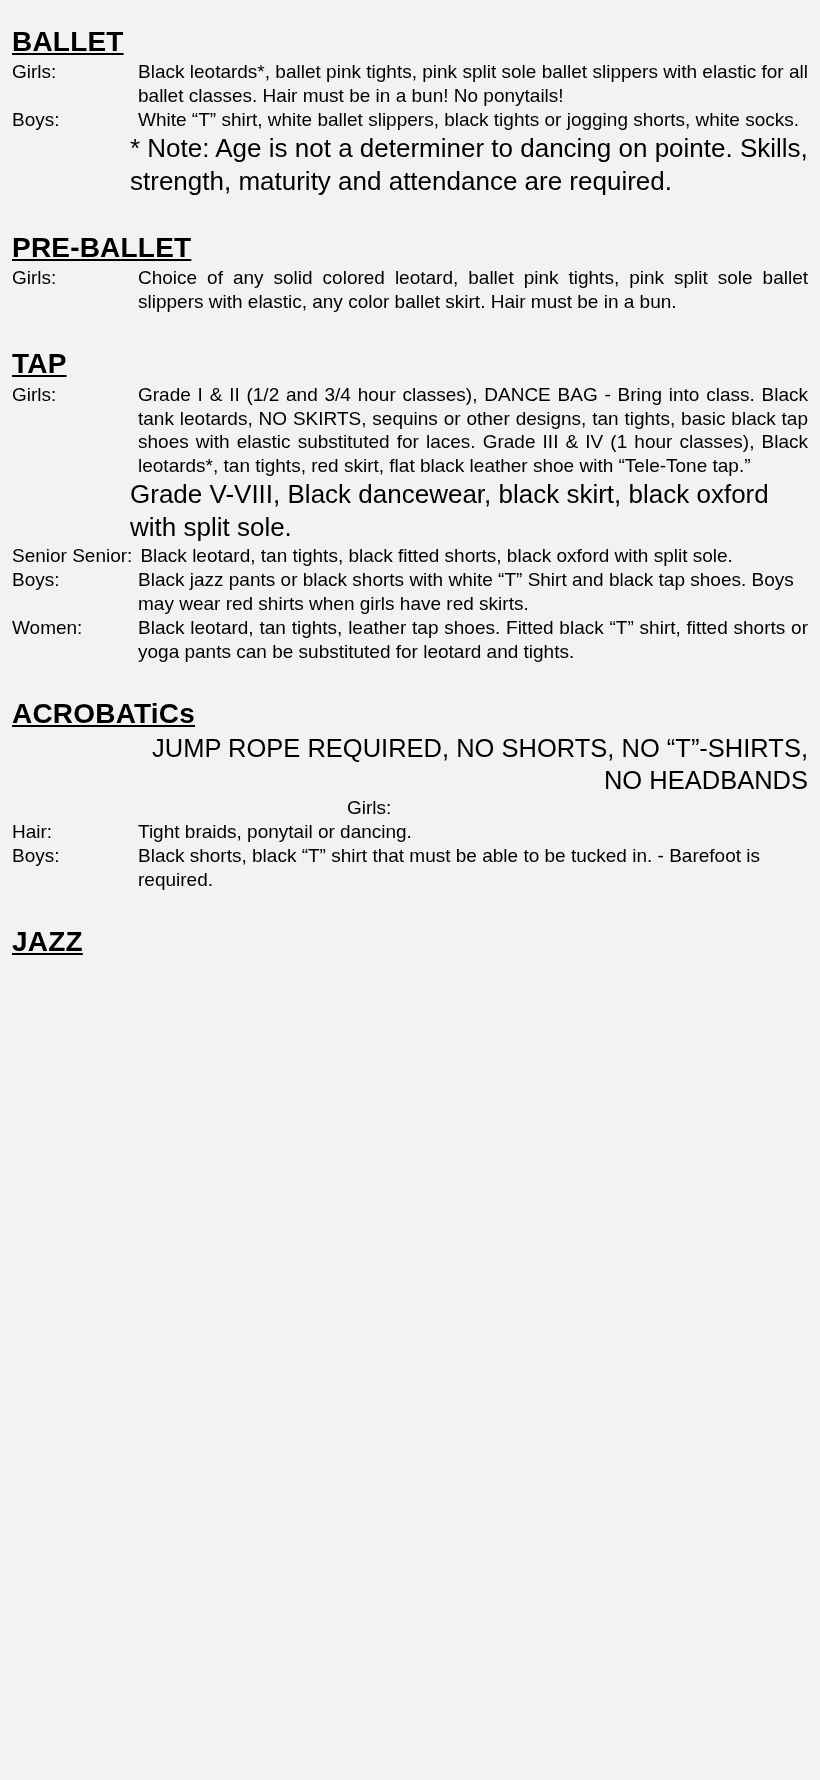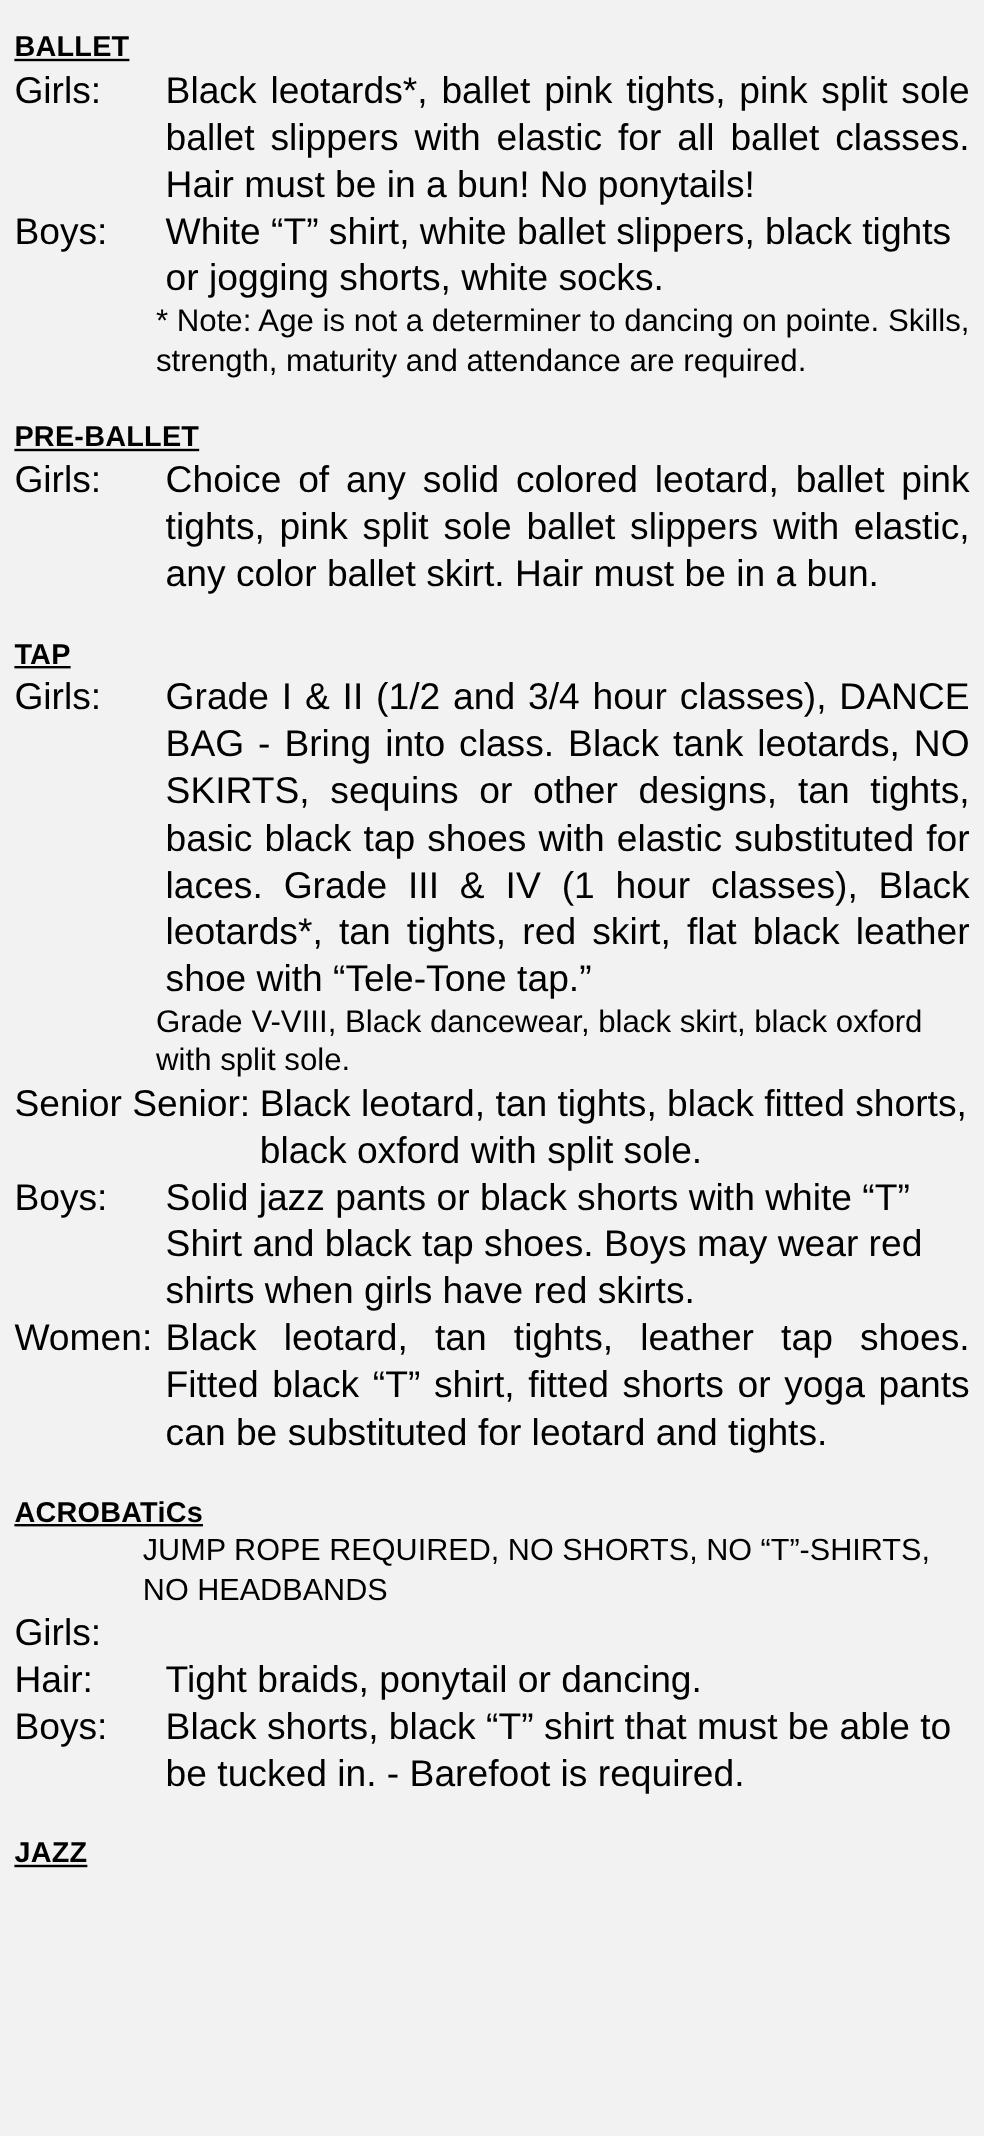--- a/index.html
+++ b/index.html
@@ -17,37 +17,38 @@
     width: 820px;
     min-height: 1780px;
     box-sizing: border-box;
     padding: 26px 12px 10px 12px;
     background: #f2f2f2;
   }
   .section {
     margin-bottom: 4px;
   }
   .section-heading {
-    font-size: 24px;
+    font-size: 28px;
     font-weight: bold;
     text-decoration: underline;
     letter-spacing: 0.2px;
     line-height: 1.16;
     margin: 0 0 2px 0;
     display: inline-block;
   }
   .spacer {
     height: 30px;
   }
   .row {
     display: flex;
     align-items: flex-start;
-    font-size: 31px;
+    font-size: 19px;
     line-height: 1.26;
     margin-bottom: 0px;
+    justify-content: center;
   }
   .row .label {
     flex: 0 0 auto;
     white-space: nowrap;
     padding-right: 8px;
   }
   .row .label.w-narrow {
     width: 118px;
   }
   .row .label.w-wide {
@@ -68,21 +69,21 @@
     text-align: justify;
     text-justify: inter-word;
   }
   .cont.nojust {
     text-align: left;
   }
   .indent-hang {
     margin-left: 107px;
     font-size: 25.5px;
     line-height: 1.26;
-    text-align: left;
+    text-align: right;
   }
 </style>
 </head>
 <body>
 
 <div class="page">
 
   <div class="section">
     <div class="section-heading">BALLET</div>
 
@@ -123,21 +124,21 @@
 
     <div class="cont nojust">Grade V-VIII, Black dancewear, black skirt, black oxford with split sole.</div>
 
     <div class="row">
       <div class="label w-wide">Senior Senior:</div>
       <div class="body nojust">Black leotard, tan tights, black fitted shorts, black oxford with split sole.</div>
     </div>
 
     <div class="row">
       <div class="label w-narrow">Boys:</div>
-      <div class="body nojust">Solid jazz pants or black shorts with white “T” Shirt and black tap shoes. Boys may wear red shirts when girls have red skirts.</div>
+      <div class="body nojust">Black jazz pants or black shorts with white “T” Shirt and black tap shoes. Boys may wear red shirts when girls have red skirts.</div>
     </div>
 
     <div class="row">
       <div class="label w-narrow">Women:</div>
       <div class="body">Black leotard, tan tights, leather tap shoes. Fitted black “T” shirt, fitted shorts or yoga pants can be substituted for leotard and tights.</div>
     </div>
   </div>
 
   <div class="spacer"></div>
 

